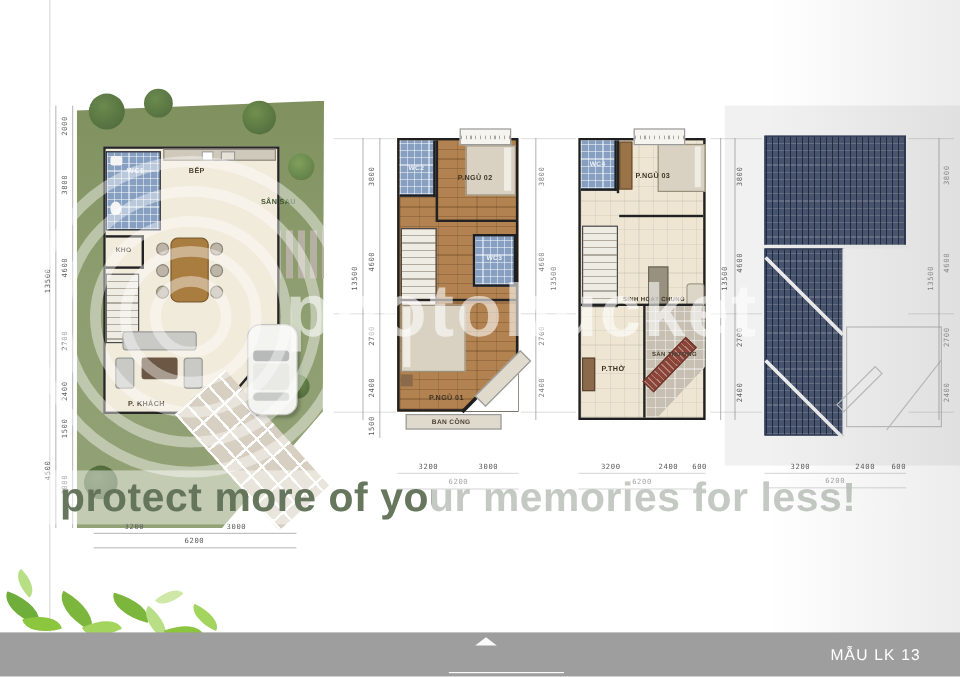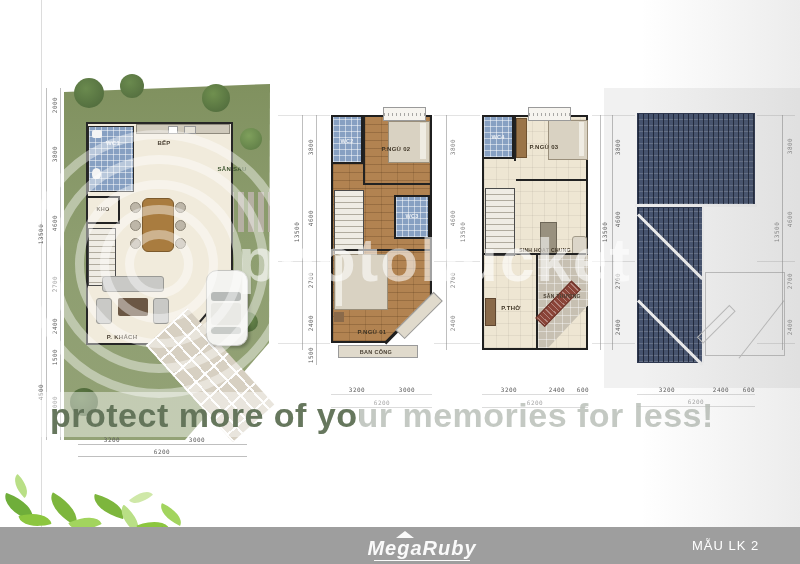--- a/index.html
+++ b/index.html
@@ -290,20 +290,19 @@
   <div class="leaf" style="left:158px;top:508px;width:26px;height:13px;background:#a2d45e;transform:rotate(25deg);"></div>
   <div class="leaf" style="left:40px;top:530px;width:26px;height:12px;background:#6fae3a;transform:rotate(10deg);"></div>
   <div class="leaf" style="left:84px;top:532px;width:24px;height:12px;background:#8cc63f;transform:rotate(-30deg);"></div>
   <div class="leaf" style="left:10px;top:480px;width:22px;height:12px;background:#b9df86;transform:rotate(45deg);"></div>
   <div class="leaf" style="left:130px;top:492px;width:22px;height:11px;background:#cfe8a8;transform:rotate(-40deg);"></div>
   <div class="leaf" style="left:155px;top:532px;width:20px;height:10px;background:#7db63d;transform:rotate(50deg);"></div>
 
   <div class="abs" style="left:0;top:527px;width:800px;height:37px;background:#9e9e9e;"></div>
   <div class="abs" style="left:352px;top:531px;width:140px;height:30px;">
     <div style="position:absolute;left:44px;top:0;width:0;height:0;border-left:9px solid transparent;border-right:9px solid transparent;border-bottom:7px solid #fafafa;"></div>
-    <div style="position:absolute;left:0;top:6px;width:140px;text-align:center;font-size:20px;font-weight:bold;font-style:italic;color:#fafafa;letter-spacing:1px;">MegaRuby</div>
     <div style="position:absolute;left:22px;top:29px;width:96px;height:1px;background:#fafafa;"></div>
   </div>
-  <div class="abs" style="left:692px;top:538px;font-size:13px;color:#ffffff;letter-spacing:1px;">MẪU LK 2</div>
+  <div class="abs" style="left:692px;top:538px;font-size:13px;color:#ffffff;letter-spacing:1px;">MẪU LK 13</div>
 
   <div class="abs" style="left:0;top:0;width:800px;height:527px;pointer-events:none;
        background:linear-gradient(90deg,rgba(0,0,0,0) 80%,rgba(100,100,100,.12) 100%);"></div>
 </div>
 
 </body></html>

